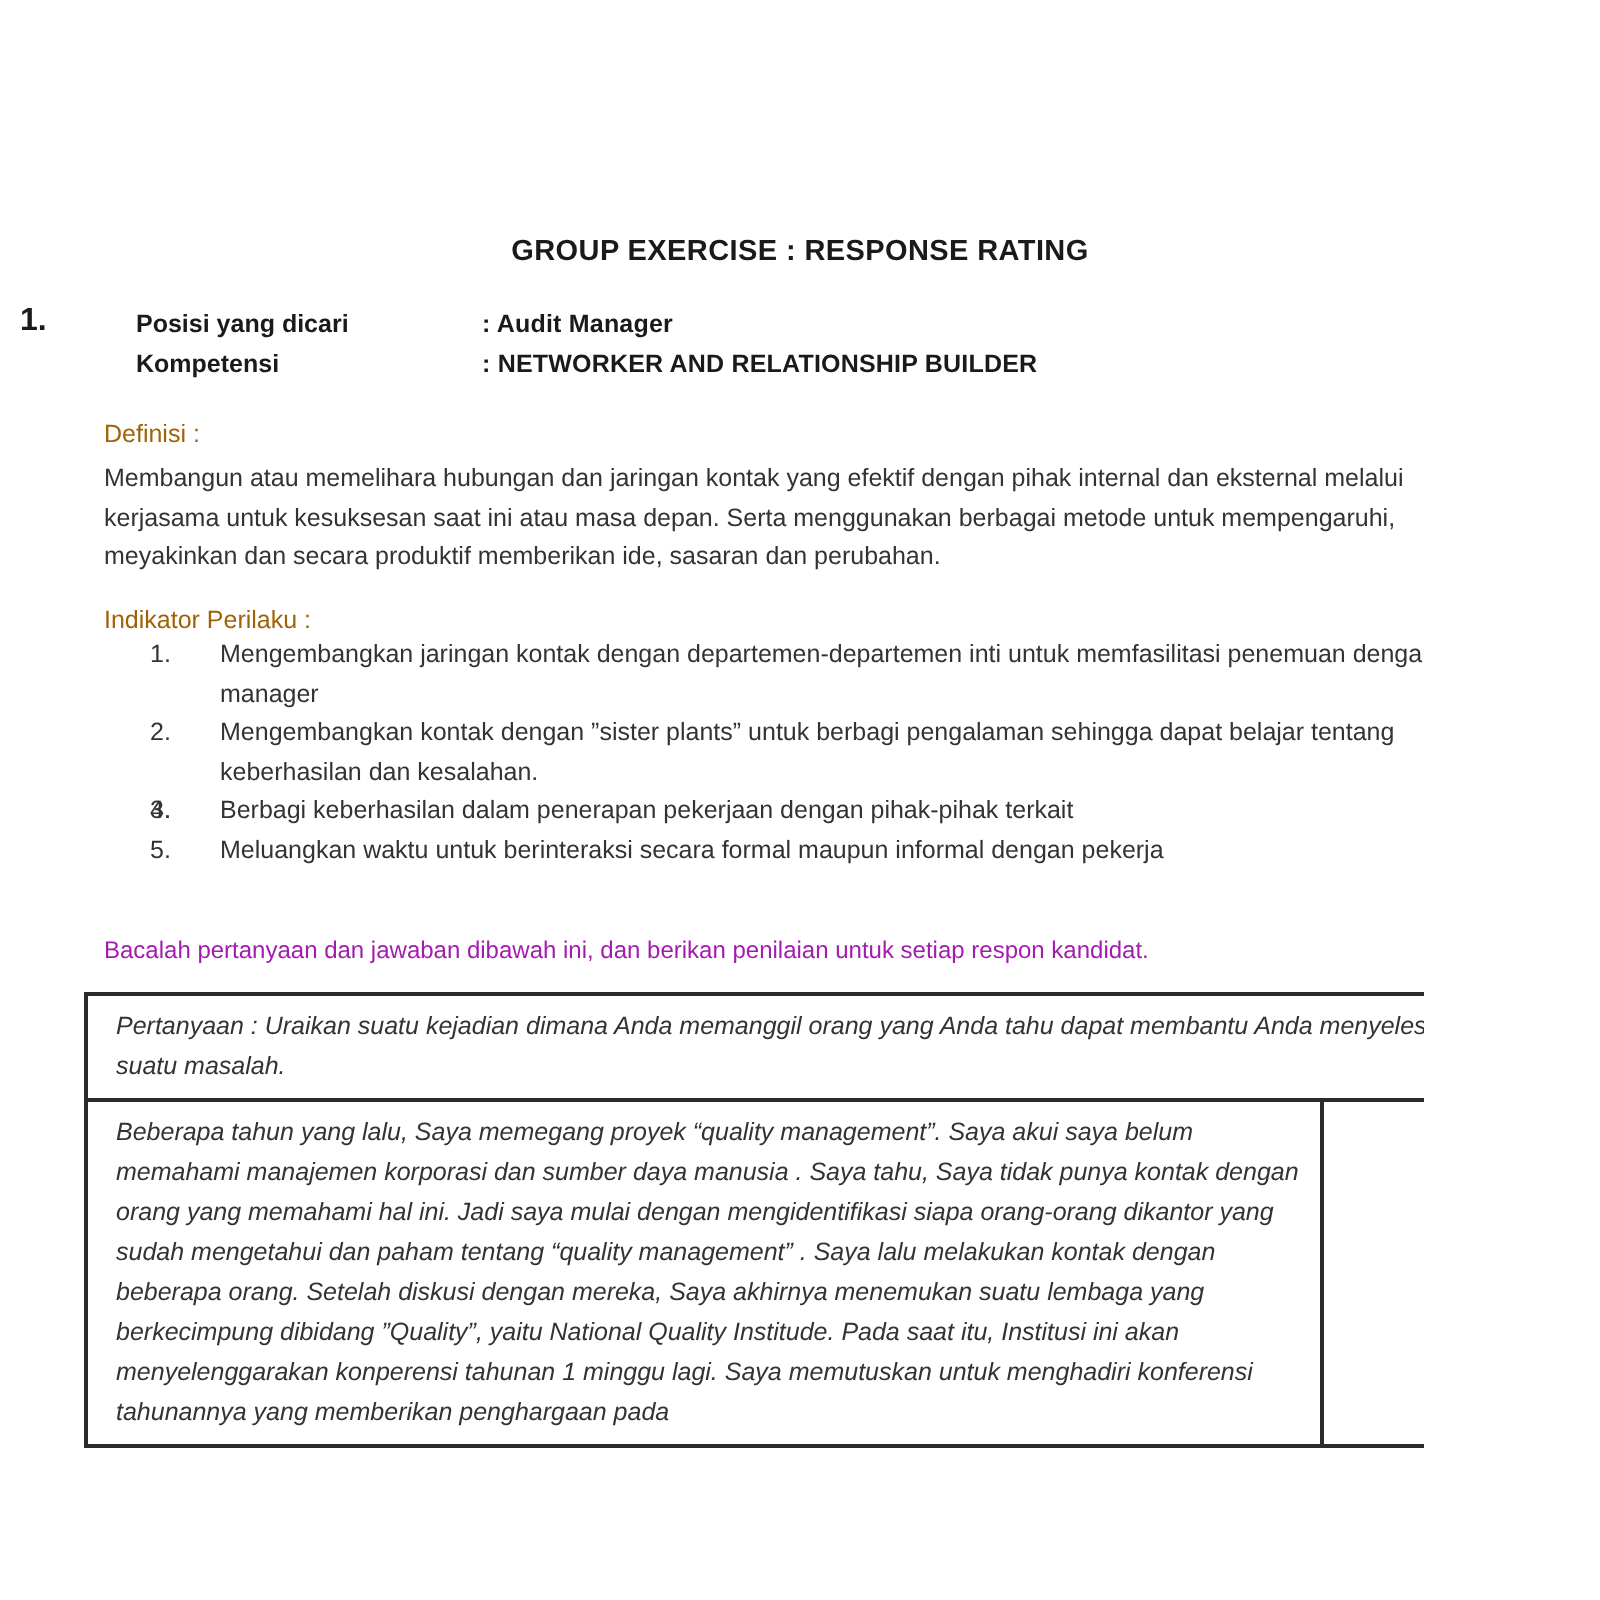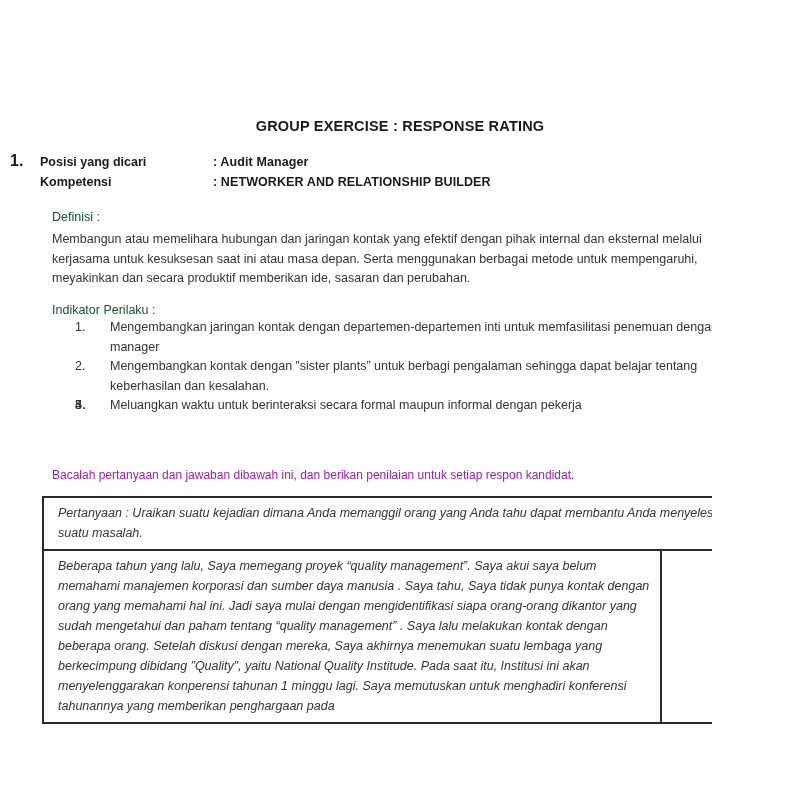--- a/index.html
+++ b/index.html
@@ -34,40 +34,40 @@
   .item-number {
     position: absolute;
     left: 10px;
     top: 152px;
     font-size: 16px;
     font-weight: bold;
     color: #1a1a1a;
   }
   .meta-table {
     position: absolute;
-    left: 40px;
+    left: 68px;
     top: 155px;
     border-collapse: collapse;
     font-size: 12.5px;
     font-weight: bold;
     color: #1a1a1a;
   }
   .meta-table td {
     padding: 0 0 6px 0;
     vertical-align: top;
     white-space: nowrap;
   }
   .meta-label { width: 173px; }
   .meta-value { letter-spacing: 0.1px; }
 
   
   .section-heading {
     position: absolute;
     font-size: 12.5px;
-    color: #14532d;
+    color: #a16207;
   }
   .definisi-heading { left: 52px; top: 210px; }
   .definisi-body {
     position: absolute;
     left: 52px;
     top: 230px;
     width: 700px;
     font-size: 12.5px;
     line-height: 19.5px;
     color: #333333;
@@ -181,20 +181,21 @@
     </li>
     <li>
       <span class="num">2.</span>
       <span>Mengembangkan kontak dengan ”sister plants” untuk berbagi pengalaman sehingga dapat belajar tentang keberhasilan dan kesalahan.</span>
     </li>
     <li>
       <span class="num">3.</span>
     </li>
     <li>
       <span class="num">4.</span>
+      <span>Berbagi keberhasilan dalam penerapan pekerjaan dengan pihak-pihak terkait</span>
     </li>
     <li>
       <span class="num">5.</span>
       <span>Meluangkan waktu untuk berinteraksi secara formal maupun informal dengan pekerja</span>
     </li>
   </ul>
 
   <div class="instruction">Bacalah pertanyaan dan jawaban dibawah ini, dan berikan penilaian untuk setiap respon kandidat.</div>
 
   <table class="resp-table">

